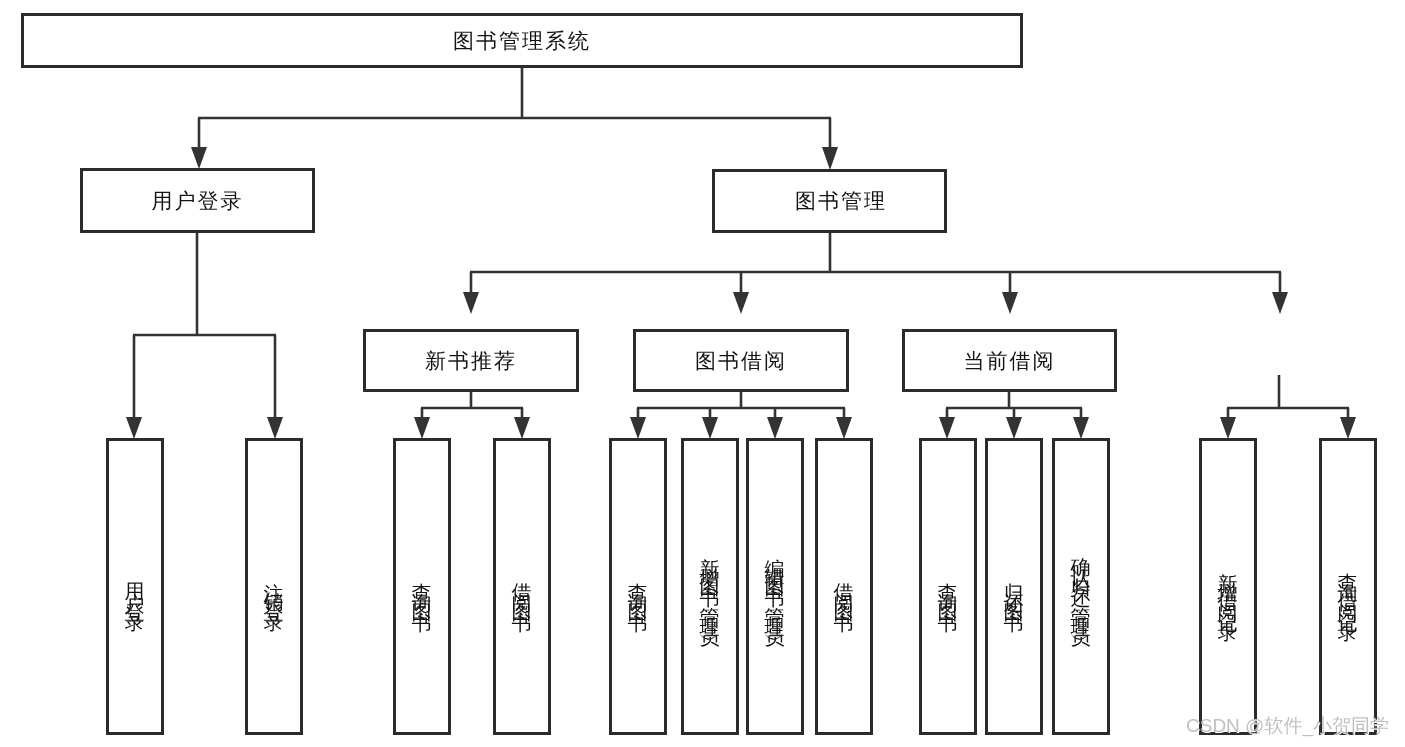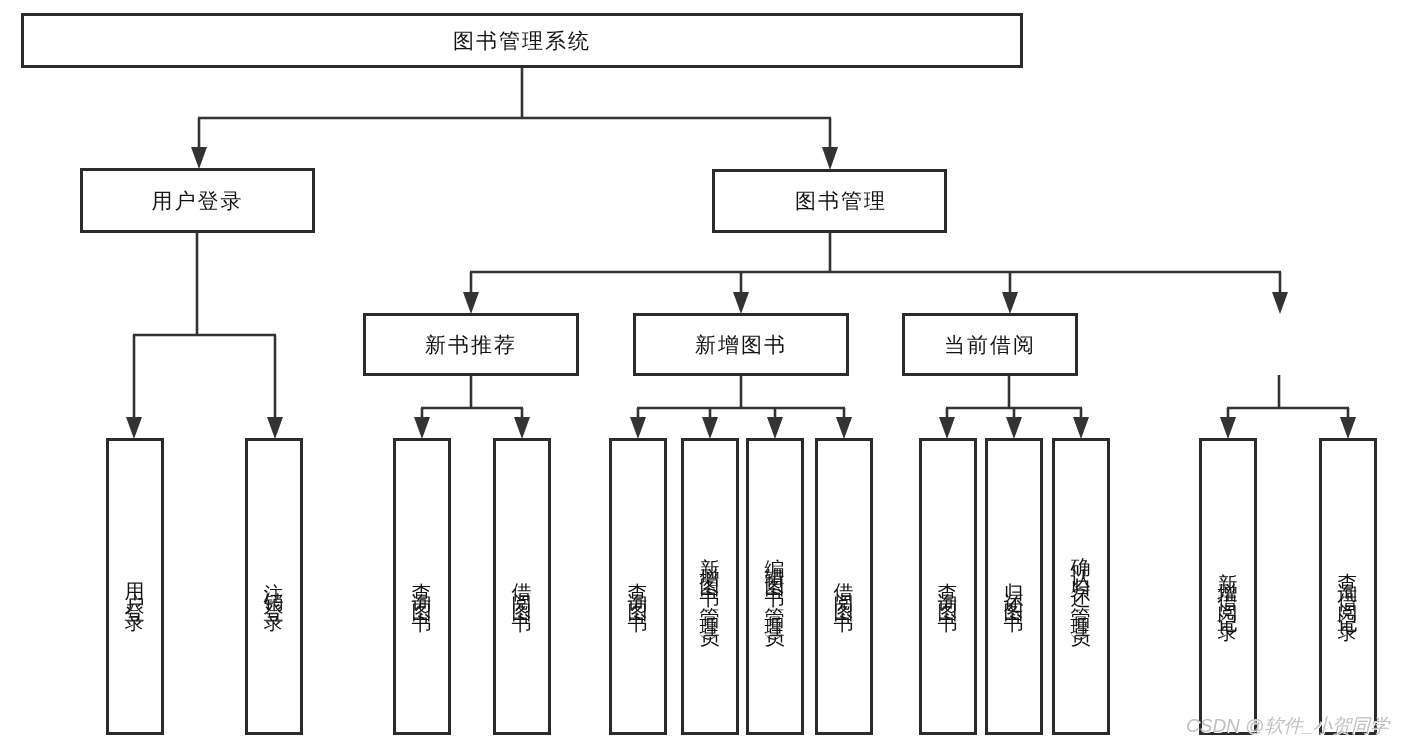--- a/index.html
+++ b/index.html
@@ -36,24 +36,24 @@
     text-orientation:mixed;
     font-size:20px;
     letter-spacing:10px;
     line-height:1;
     white-space:nowrap;
   }
   
   #root-box      {left:21px;  top:13px;  width:1002px; height:55px;}
   #user-login-box{left:80px;  top:168px; width:235px;  height:65px;}
   #book-mgmt-box {left:712px; top:169px; width:235px;  height:64px;padding-left:23px;}
-  .l3{top:313px; height:63px; width:216px;}
+  .l3{top:329px; height:63px; width:216px;}
   #new-books-box     {left:363px;}
   #book-borrow-box   {left:633px;}
-  #current-borrow-box{left:902px;  width:176px;}
+  #current-borrow-box{left:902px;  width:215px;}
   #borrow-record-box {left:1172px; width:215px;}
   
   #leaf-0{left:106px;} #leaf-1{left:245px;} #leaf-2{left:393px;}
   #leaf-3{left:493px;} #leaf-4{left:609px;} #leaf-5{left:681px;}
   #leaf-6{left:746px;} #leaf-7{left:815px;} #leaf-8{left:919px;}
   #leaf-9{left:985px;} #leaf-10{left:1052px;} #leaf-11{left:1199px;}
   #leaf-12{left:1319px;}
   #connector-svg{
     position:absolute;left:0;top:0;width:1405px;height:747px;
     z-index:1;pointer-events:none;
@@ -61,21 +61,20 @@
   #connector-svg line{stroke:#333333;stroke-width:2.6;}
   #connector-svg polygon{fill:#333333;stroke:none;}
   #watermark{
     position:absolute;
     left:1186px;top:713px;
     font-size:19px;
     color:#c0c0c0;
     text-shadow:1px 1px 0 #ffffff;
     white-space:nowrap;
     z-index:3;
-    font-style:italic;
   }
 </style>
 </head>
 <body>
 
 <div id="canvas">
 
   <svg id="connector-svg" viewBox="0 0 1405 747" xmlns="http://www.w3.org/2000/svg">
 
     <g>
@@ -160,21 +159,21 @@
     <span class="hlabel">用户登录</span>
   </div>
   <div class="box" id="book-mgmt-box">
     <span class="hlabel">图书管理</span>
   </div>
 
   <div class="box l3" id="new-books-box">
     <span class="hlabel">新书推荐</span>
   </div>
   <div class="box l3" id="book-borrow-box">
-    <span class="hlabel">新增图书</span>
+    <span class="hlabel">图书借阅</span>
   </div>
   <div class="box l3" id="current-borrow-box">
     <span class="hlabel">当前借阅</span>
   </div>
 
   <div class="box leaf" id="leaf-0">
     <span class="vlabel">用户登录</span>
   </div>
   <div class="box leaf" id="leaf-1">
     <span class="vlabel">注销登录</span>

